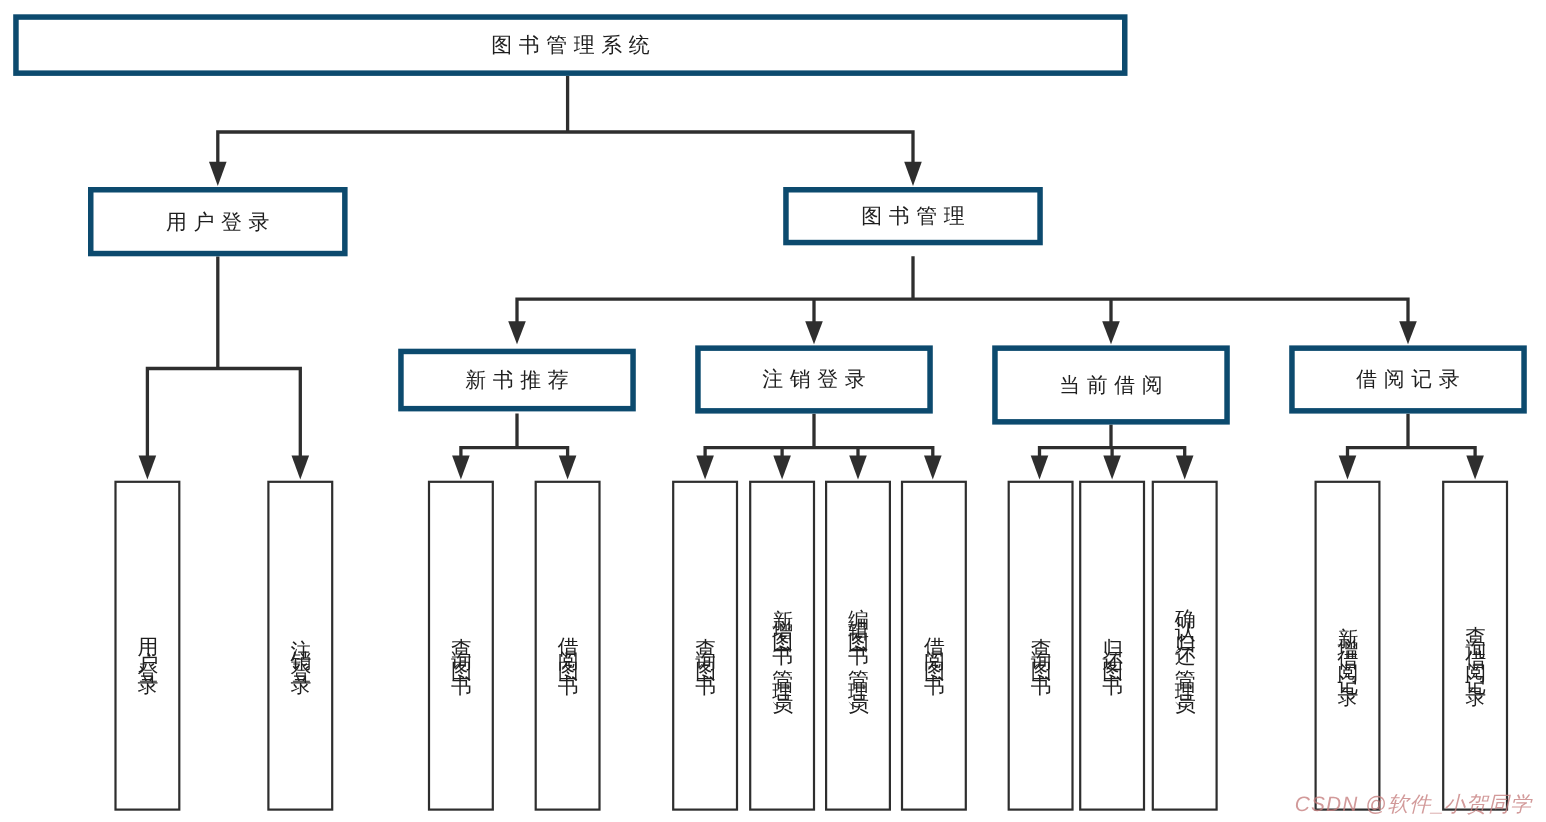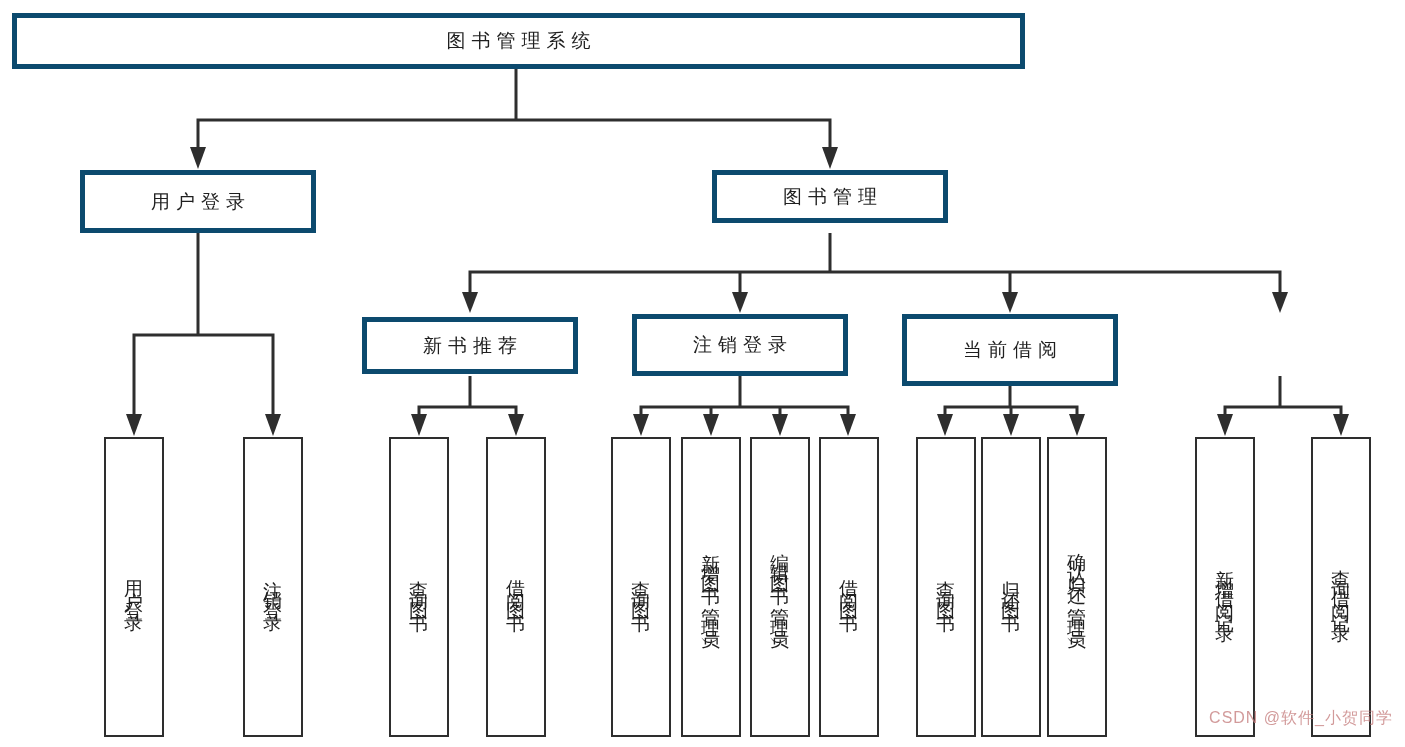--- a/index.html
+++ b/index.html
@@ -53,26 +53,27 @@
     text-orientation: mixed;
     font-size: 19px;
     line-height: 1;
     letter-spacing: 11px;
     color: #1f1f1f;
     white-space: nowrap;
   }
   .watermark {
     position: absolute;
     right: 12px;
-    bottom: 18px;
-    font-size: 16px;
+    bottom: 3px;
+    font-size: 19px;
     letter-spacing: 1px;
     color: rgba(197, 125, 125, 0.78);
     z-index: 3;
     pointer-events: none;
+    font-style: italic;
   }
 </style>
 </head>
 <body>
 
 <div class="canvas">
 
   <svg class="wires" width="1405" height="747" viewBox="0 0 1405 747" xmlns="http://www.w3.org/2000/svg">
     <g stroke="#2e2e2e" stroke-width="3" fill="none">
       <path d="M516 69 V120 M196.5 120 H831.5 M198 120 V148 M830 120 V148"></path>
@@ -107,20 +108,21 @@
   </svg>
 
   <div class="node" style="left:12px; top:13px; width:1013px; height:56px;">图书管理系统</div>
 
   <div class="node" style="left:80px; top:170px; width:236px; height:63px;">用户登录</div>
   <div class="node" style="left:712px; top:170px; width:236px; height:53px;">图书管理</div>
 
   <div class="node" style="left:362px; top:317px; width:216px; height:57px;">新书推荐</div>
   <div class="node" style="left:632px; top:314px; width:216px; height:62px;">注销登录</div>
   <div class="node" style="left:902px; top:314px; width:216px; height:72px;">当前借阅</div>
+  <div class="node" style="left:1172px; top:314px; width:216px; height:62px;">借阅记录</div>
 
   <div class="leaf" style="left:104px;">
     <span>用户登录</span>
   </div>
   <div class="leaf" style="left:243px;">
     <span>注销登录</span>
   </div>
 
   <div class="leaf" style="left:389px;">
     <span>查询图书</span>

